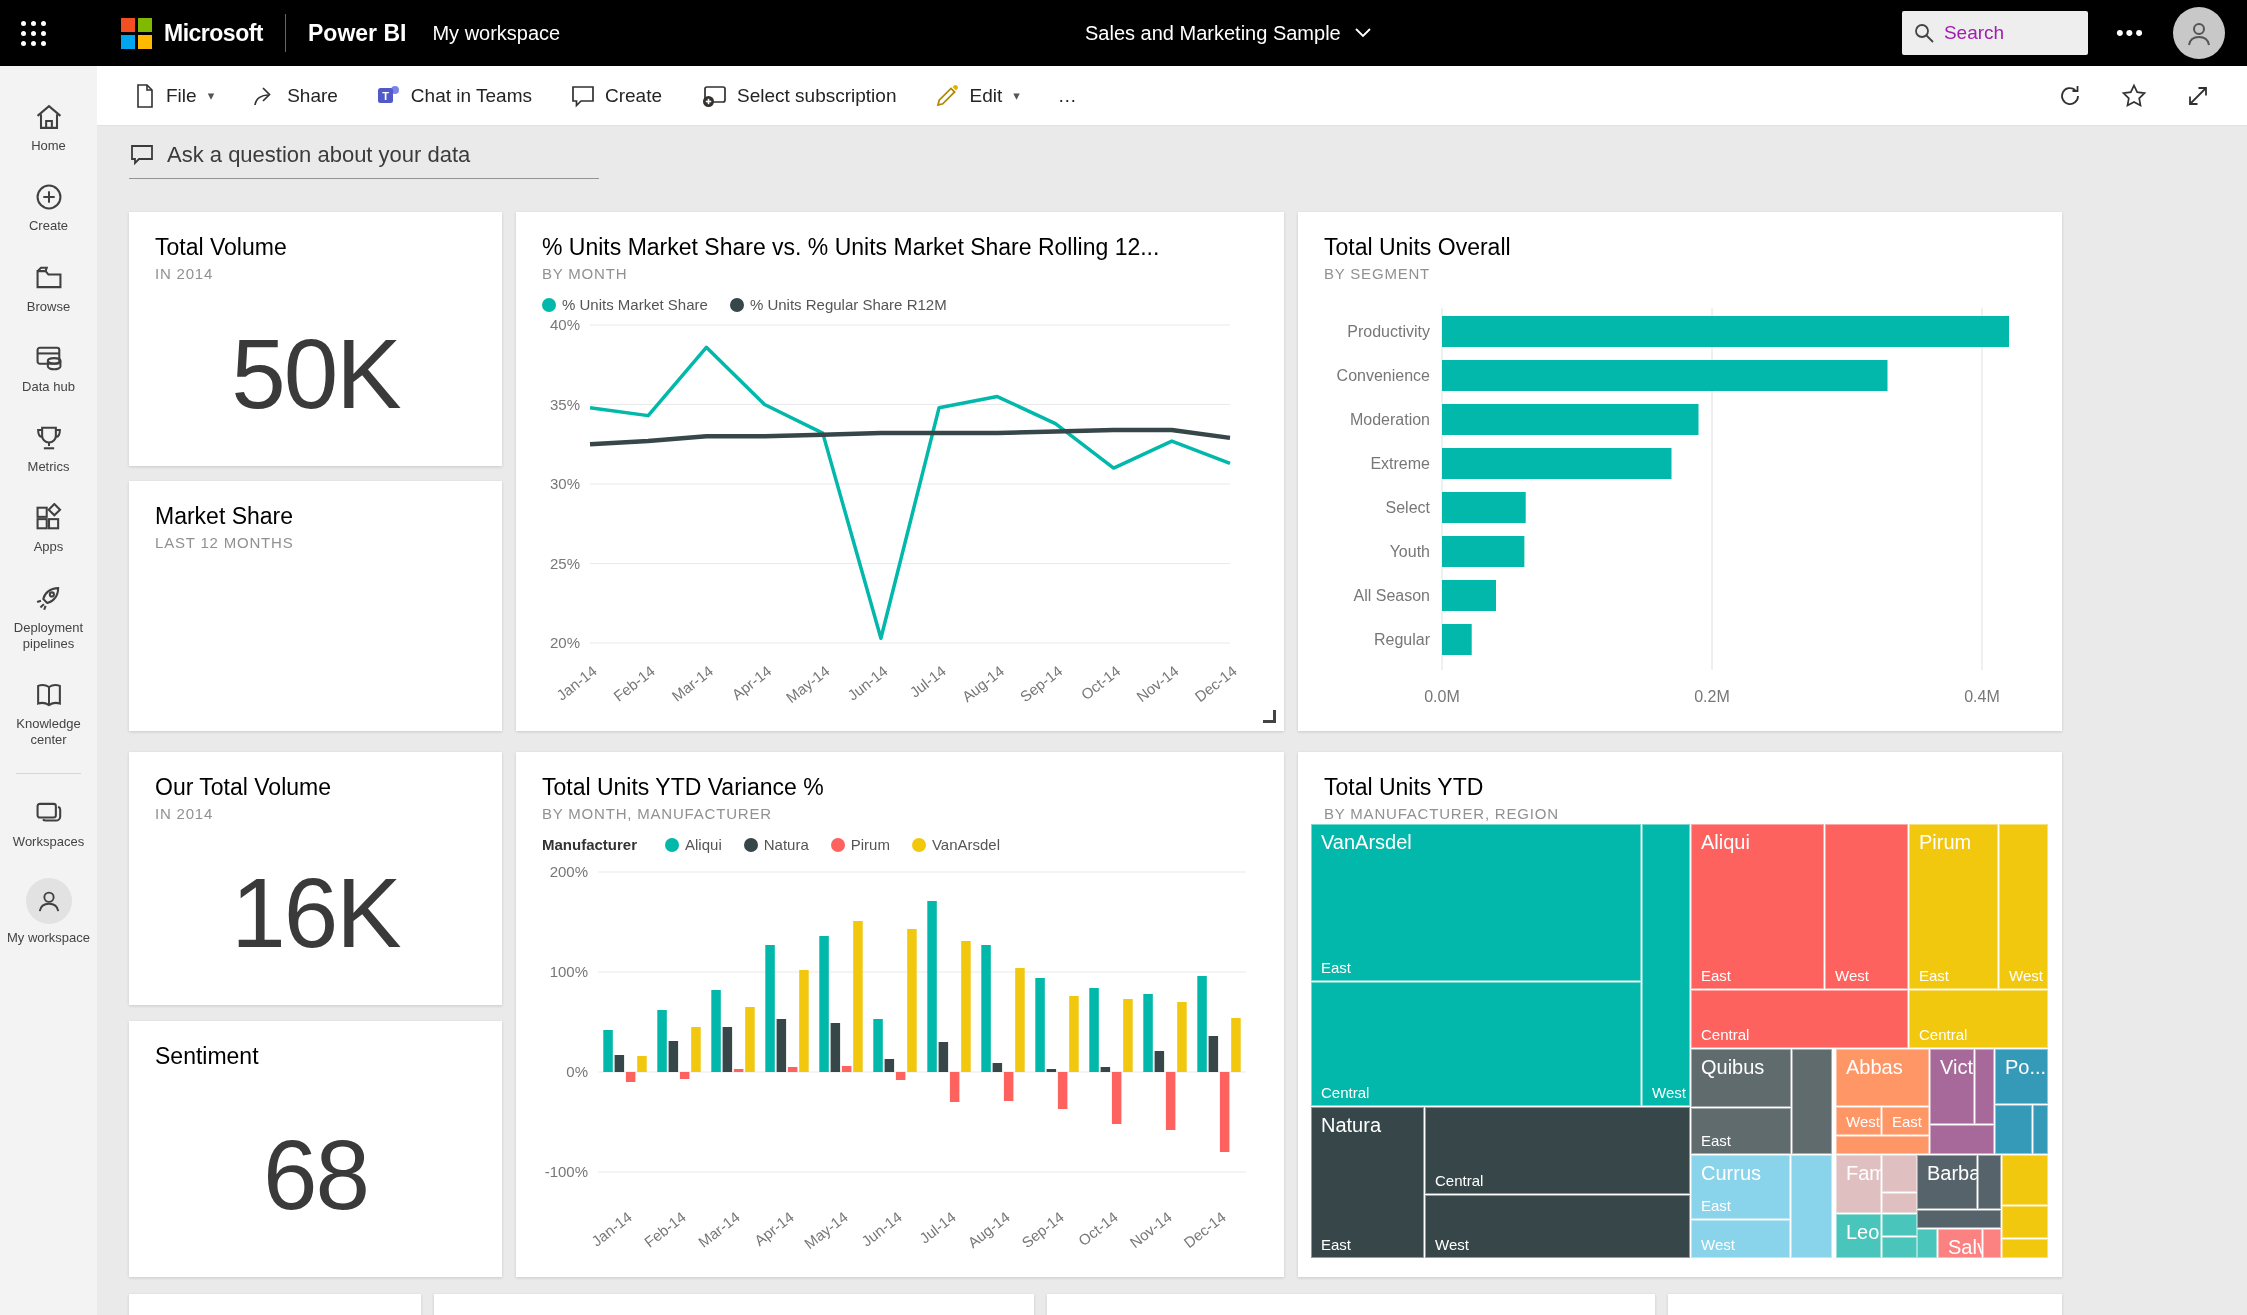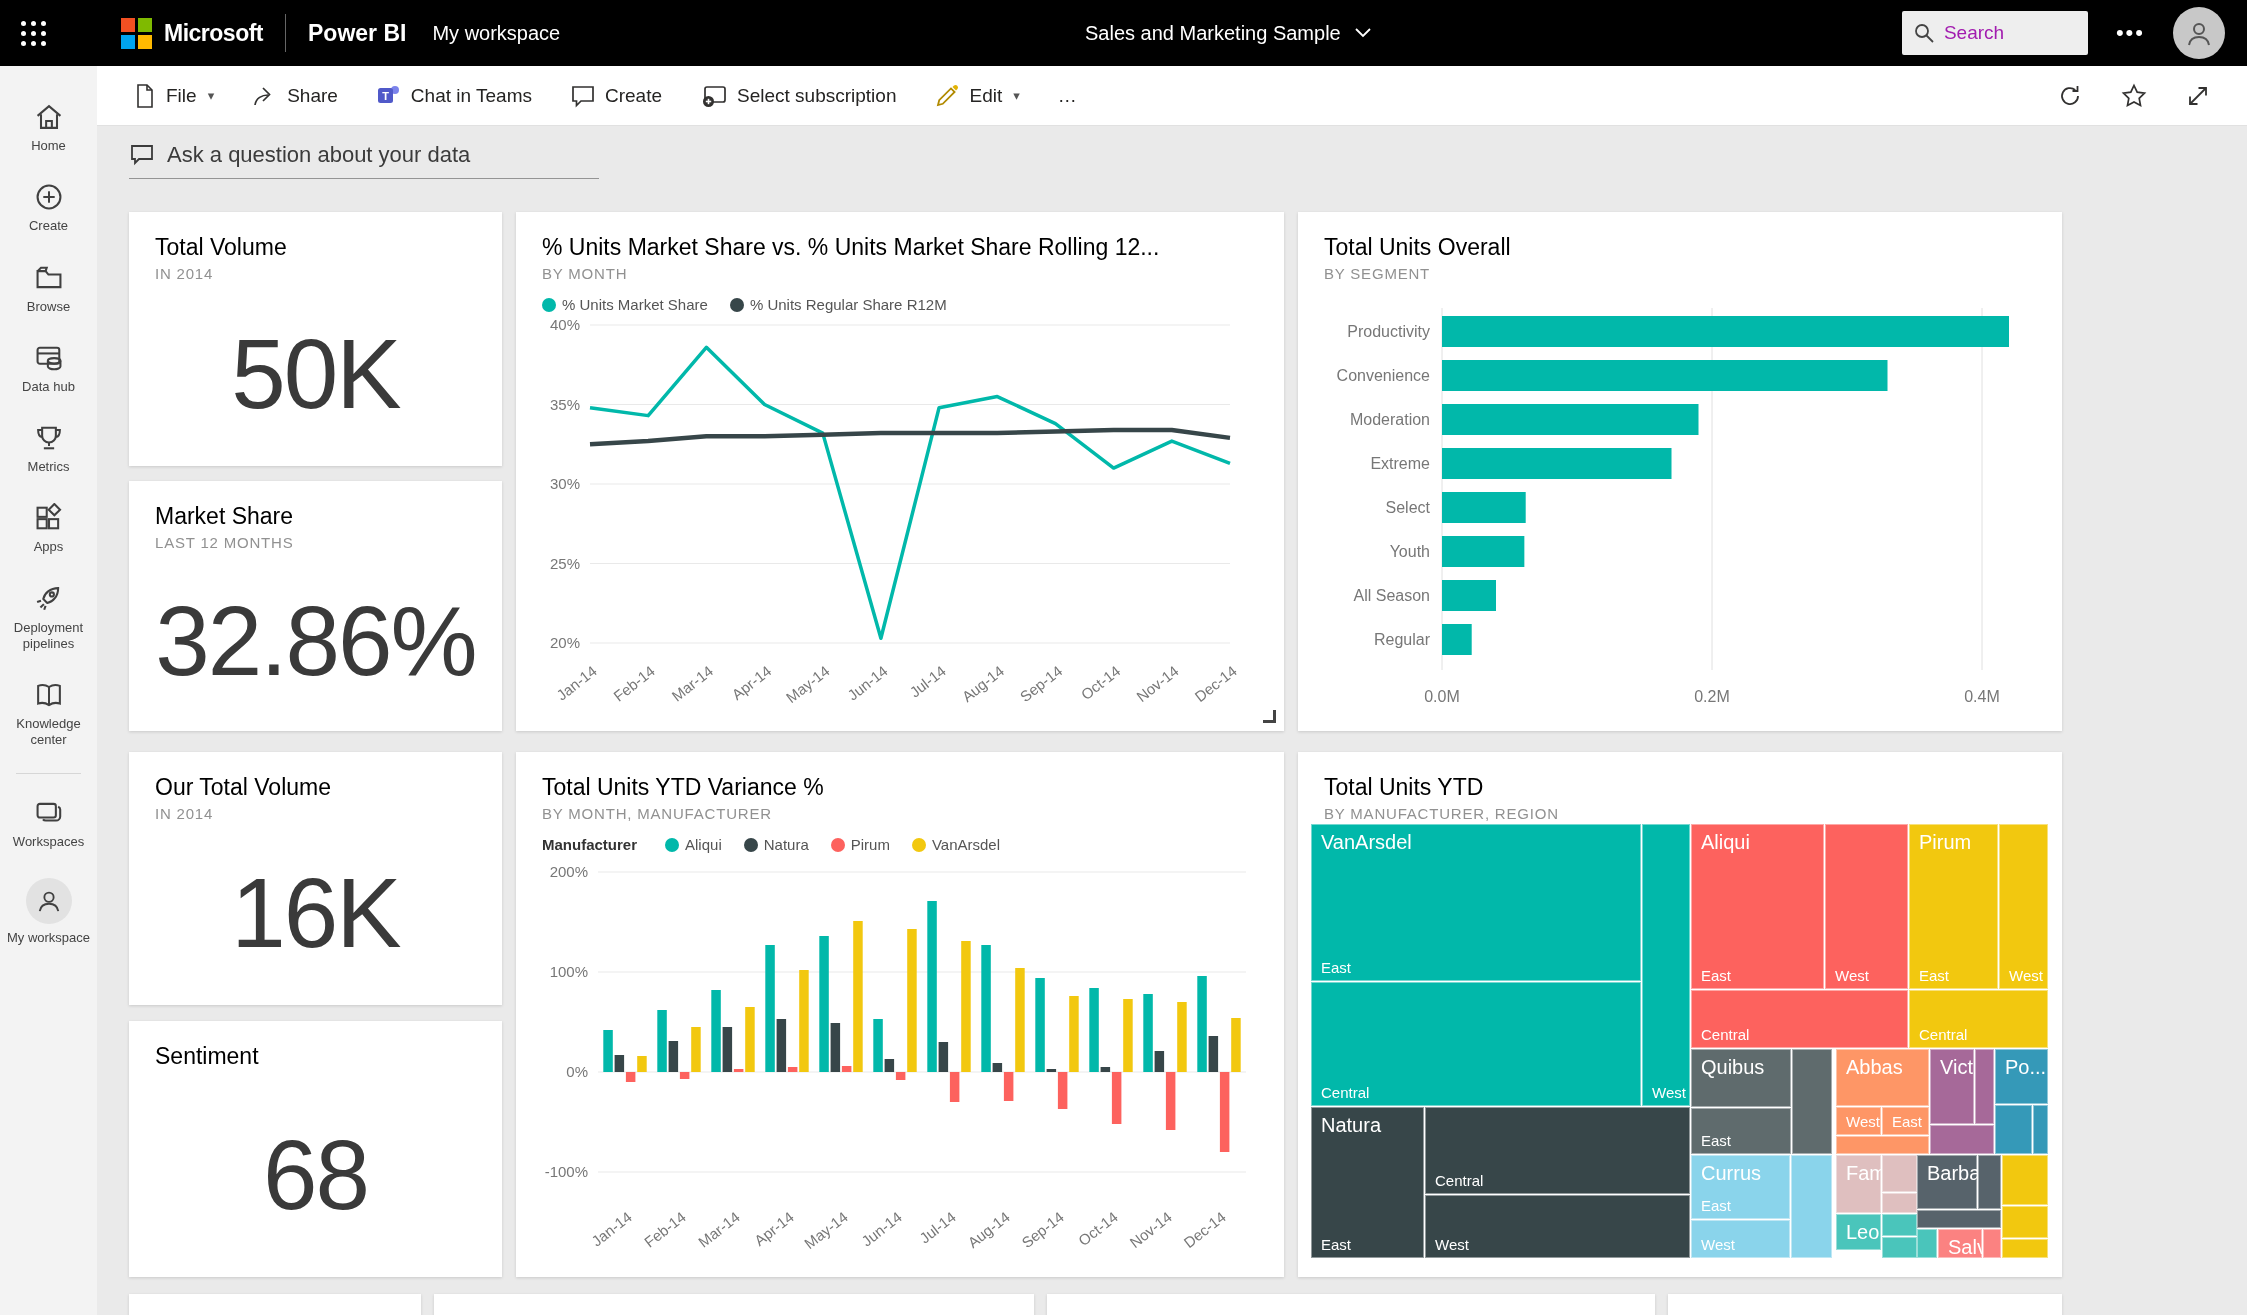--- a/index.html
+++ b/index.html
@@ -305,21 +305,20 @@
 
       <div class="card kpi" style="left:32px;top:86px;width:373px;height:254px;">
         <div class="card-title">Total Volume</div>
         <div class="card-sub">IN 2014</div>
         <div class="kpi-value">50K</div>
       </div>
 
       <div class="card kpi" style="left:32px;top:355px;width:373px;height:250px;">
         <div class="card-title">Market Share</div>
         <div class="card-sub">LAST 12 MONTHS</div>
-        <div class="kpi-value">32.86%</div>
       </div>
 
       <div class="card kpi" style="left:32px;top:626px;width:373px;height:253px;">
         <div class="card-title">Our Total Volume</div>
         <div class="card-sub">IN 2014</div>
         <div class="kpi-value">16K</div>
       </div>
 
       <div class="card kpi" style="left:32px;top:895px;width:373px;height:256px;">
         <div class="card-title">Sentiment</div>
@@ -568,21 +567,21 @@
             </div>
             <div class="tm-cell" style="left: 380px; top: 396px; width: 99px; height: 38px; background: rgb(138, 212, 235);">
               <div class="tm-region">West</div>
             </div>
             <div class="tm-cell" style="left: 480px; top: 331px; width: 41px; height: 103px; background: rgb(138, 212, 235);"></div>
             <div class="tm-cell" style="left: 525px; top: 331px; width: 45px; height: 58px; background: rgb(223, 191, 191);">
               <div class="tm-name">Fama</div>
             </div>
             <div class="tm-cell" style="left: 571px; top: 331px; width: 35px; height: 37px; background: rgb(223, 191, 191);"></div>
             <div class="tm-cell" style="left: 571px; top: 369px; width: 35px; height: 20px; background: rgb(223, 191, 191);"></div>
-            <div class="tm-cell" style="left: 525px; top: 390px; width: 45px; height: 36px; background: rgb(74, 197, 187);">
+            <div class="tm-cell" style="left: 525px; top: 390px; width: 45px; height: 44px; background: rgb(74, 197, 187);">
               <div class="tm-name">Leo</div>
             </div>
             <div class="tm-cell" style="left: 571px; top: 390px; width: 35px; height: 22px; background: rgb(74, 197, 187);"></div>
             <div class="tm-cell" style="left: 571px; top: 413px; width: 35px; height: 21px; background: rgb(74, 197, 187);"></div>
             <div class="tm-cell" style="left: 606px; top: 331px; width: 60px; height: 54px; background: rgb(87, 99, 107);">
               <div class="tm-name">Barba</div>
             </div>
             <div class="tm-cell" style="left: 667px; top: 331px; width: 23px; height: 54px; background: rgb(87, 99, 107);"></div>
             <div class="tm-cell" style="left: 606px; top: 386px; width: 84px; height: 18px; background: rgb(87, 99, 107);"></div>
             <div class="tm-cell" style="left: 606px; top: 405px; width: 20px; height: 29px; background: rgb(74, 197, 187);"></div>

